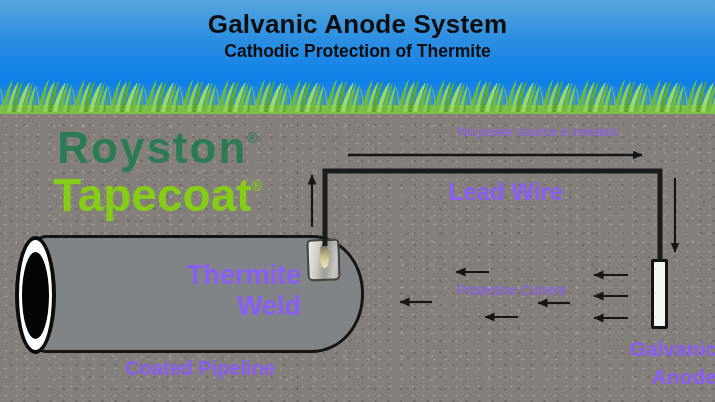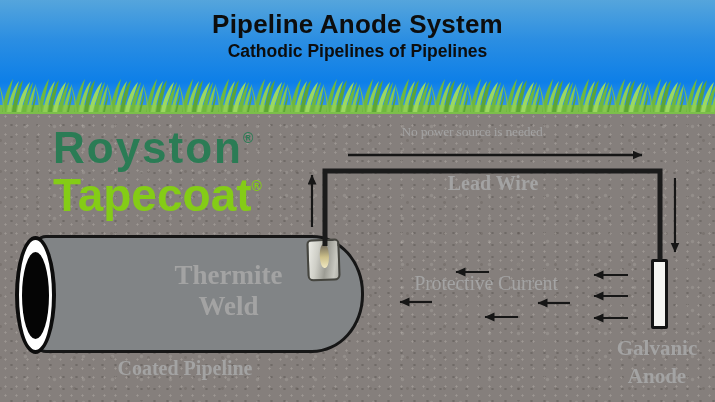--- a/index.html
+++ b/index.html
@@ -30,33 +30,33 @@
       radial-gradient(circle, rgba(242,236,228,.22) .8px, transparent 1.4px),
       radial-gradient(circle, rgba(28,24,20,.20) .9px, transparent 1.5px),
       radial-gradient(circle, rgba(250,245,240,.12) 1.2px, transparent 2.2px),
       radial-gradient(circle, rgba(58,48,42,.14) 1.1px, transparent 2px);
     background-size:11px 9px,13px 12px,29px 23px,37px 31px;
     background-position:0 0,5px 7px,11px 3px,19px 13px;
   }
   
   .logo{position:absolute;left:53px;top:126px;z-index:4;line-height:1;}
   .logo-royston{
-    font-size:44px;font-weight:bold;letter-spacing:2px;color:#2b7c55;
+    font-size:44px;font-weight:bold;letter-spacing:2px;color:#2b7c55;text-align:center;
   }
   .logo-tapecoat{
     font-size:46px;font-weight:bold;letter-spacing:0;color:#84cc16;margin-top:2px;
   }
   .logo sup{font-size:14px;font-weight:bold;vertical-align:20px;letter-spacing:0;}
   
-  .lbl{position:absolute;z-index:6;color:#a3a3a3;text-align:center;font-family:Liberation Serif, serif;}
+  .lbl{position:absolute;z-index:6;color:#8b5cf6;text-align:right;}
   .lbl-nopower{left:327px;top:124px;width:290px;font-size:13.5px;letter-spacing:-.2px;}
-  .lbl-leadwire{left:423px;top:172px;width:140px;font-size:20px;font-weight:bold;}
+  .lbl-leadwire{left:423px;top:178px;width:140px;font-size:24px;font-weight:bold;}
   .lbl-thermite{left:156px;top:260px;width:145px;font-size:27px;font-weight:bold;}
   .lbl-coated{left:95px;top:357px;width:180px;font-size:20px;font-weight:bold;}
-  .lbl-protective{left:406px;top:272px;width:160px;font-size:20px;letter-spacing:-.2px;}
+  .lbl-protective{left:406px;top:282px;width:160px;font-size:14px;letter-spacing:-.2px;}
   .lbl-galvanic{left:597px;top:335px;width:120px;font-size:21px;font-weight:bold;line-height:1.32;}
   
   .pipe-body{
     position:absolute;left:32px;top:235px;width:332px;height:118px;z-index:4;
     background:#818486;border:3.5px solid #161616;box-sizing:border-box;
     border-radius:14px 52px 52px 14px / 16px 58px 58px 16px;
   }
   .pipe-end-outer{
     position:absolute;left:15px;top:236px;width:41px;height:118px;z-index:5;
     background:#ffffff;border:4px solid #0c0c0c;box-sizing:border-box;border-radius:50%;
@@ -83,22 +83,22 @@
   }
   
   .overlay{position:absolute;left:0;top:0;z-index:5;}
 </style>
 </head>
 <body>
 
 <div class="stage">
 
   <div class="sky">
-    <div class="title">Pipeline Anode System</div>
-    <div class="subtitle">Cathodic Pipelines of Pipelines</div>
+    <div class="title">Galvanic Anode System</div>
+    <div class="subtitle">Cathodic Protection of Thermite</div>
   </div>
 
   <svg class="grass" width="715" height="36" viewBox="0 0 715 36">
     <defs>
       <pattern id="grasspat" width="36" height="36" patternUnits="userSpaceOnUse">
         <rect x="0" y="27" width="36" height="9" fill="#7cbf4a"></rect>
         <path d="M2,34 C4,20 8,8 13,1 C10,15 7,25 6,34 Z" fill="#6fb83d"></path>
         <path d="M7,34 C9,22 13,10 19,3 C15,17 12,26 11,34 Z" fill="#8fd054"></path>
         <path d="M12,34 C14,20 18,8 23,2 C20,16 17,26 16,34 Z" fill="#5da634"></path>
         <path d="M17,34 C19,22 24,10 30,4 C26,18 22,27 21,34 Z" fill="#9bd95f"></path>

